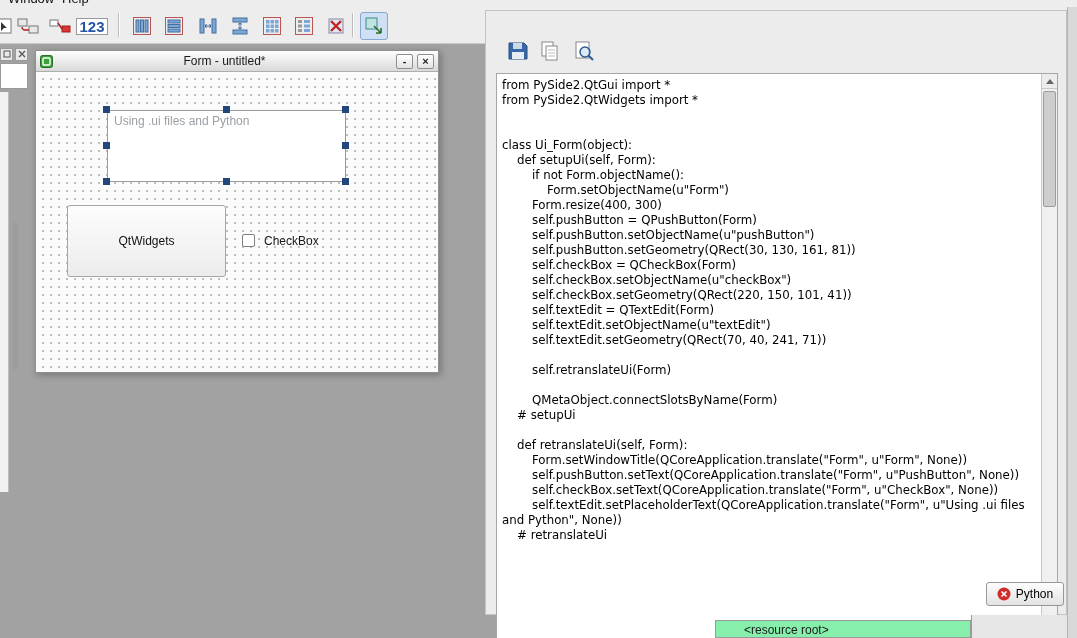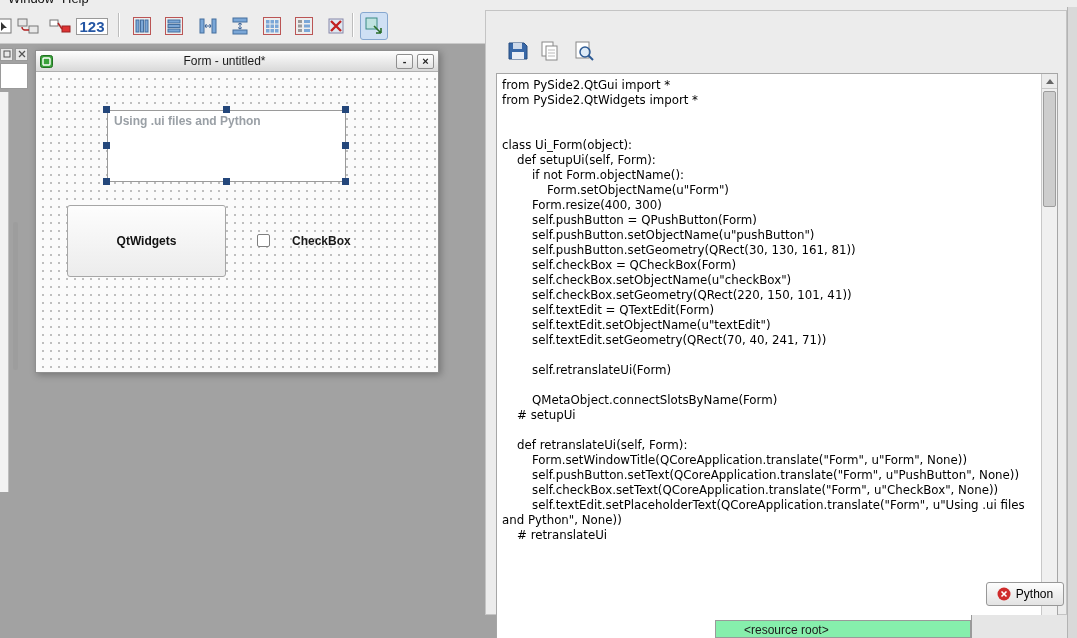--- a/index.html
+++ b/index.html
@@ -35,29 +35,29 @@
   .form-window { position:absolute; left:35px; top:50px; width:404px; height:323px;
     background:#fbfbfb; border:1px solid #8f8f8f; box-shadow:2px 2px 7px rgba(0,0,0,.28); }
   .form-titlebar { height:21px; display:flex; align-items:center; gap:4px; padding:0 4px;
     background:linear-gradient(#fefefe,#d9d9d9); border-bottom:1px solid #aeaeae; }
   .form-title { flex:1; text-align:center; font-size:12px; color:#1a1a1a; }
   .win-btn { width:17px; height:15px; border:1px solid #8f8f8f; border-radius:2px;
     background:linear-gradient(#ffffff,#e2e2e2); font-size:11px; font-weight:bold;
     line-height:13px; text-align:center; color:#222; }
   .form-canvas { position:relative; width:402px; height:300px; background-color:#fbfbfb;
     background-image:radial-gradient(circle, #bfbfbf 1px, rgba(0,0,0,0) 1.15px);
-    background-size:8px 8px; background-position:3px 3px;font-weight:bold; }
+    background-size:8px 8px; background-position:3px 3px; }
   .textedit-widget { position:absolute; left:71px; top:38px; width:239px; height:72px;
     background:#fff; border:1px solid #9a9a9a; padding:3px 6px; color:#9aa0a6; }
   .sel-handle { position:absolute; width:7px; height:7px; background:#24477b; }
   .pushbutton-widget { position:absolute; left:31px; top:133px; width:159px; height:72px;
     background:linear-gradient(#fdfdfd,#ececec); border:1px solid #a6a6a6; border-radius:3px;
     display:flex; align-items:center; justify-content:center; color:#111; }
-  .checkbox-widget { position:absolute; left:221px; top:162px; display:flex;
-    align-items:flex-start; gap:22px; }
+  .checkbox-widget { position:absolute; left:206px; top:162px; display:flex;
+    align-items:flex-start; gap:9px; }
   .checkbox-box { width:13px; height:13px; background:#fff; border:1px solid #7f7f7f;
     border-radius:2px; }
   
   .code-dialog { position:absolute; left:485px; top:10px; width:582px; height:605px;
     background:#ececec; border:1px solid #c4c4c4; }
   .cv-btn { position:absolute; top:26px; width:28px; height:28px; display:flex;
     align-items:center; justify-content:center; border-radius:3px; }
   .code-area { position:absolute; left:10px; top:62px; width:562px; height:604px;
     background:#fff; border:1px solid #a6a6a6; }
   .code-pre { position:absolute; left:5px; top:4px; right:18px; bottom:4px; overflow:hidden;

